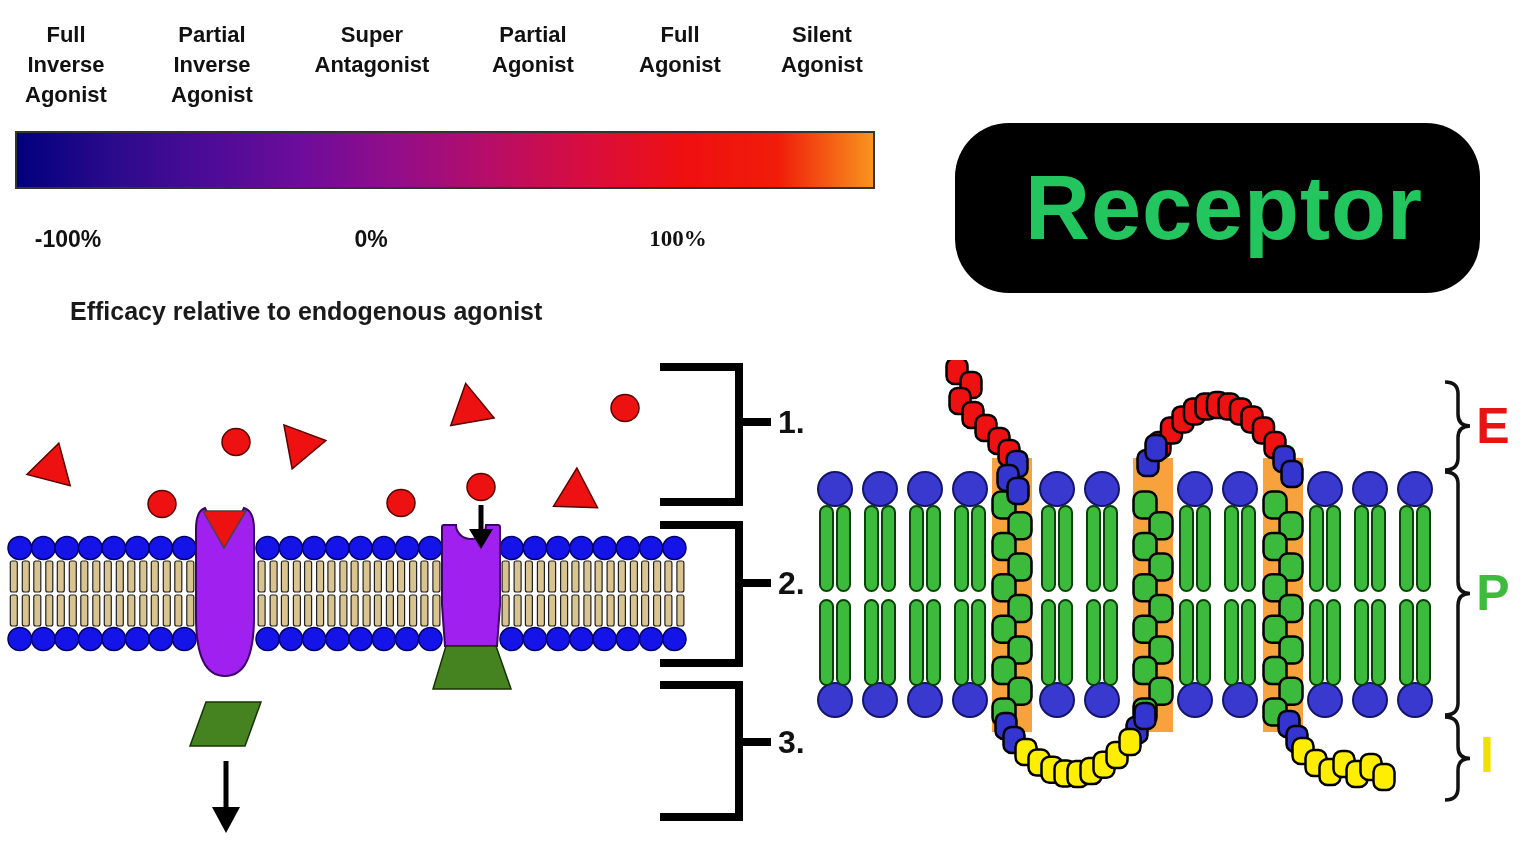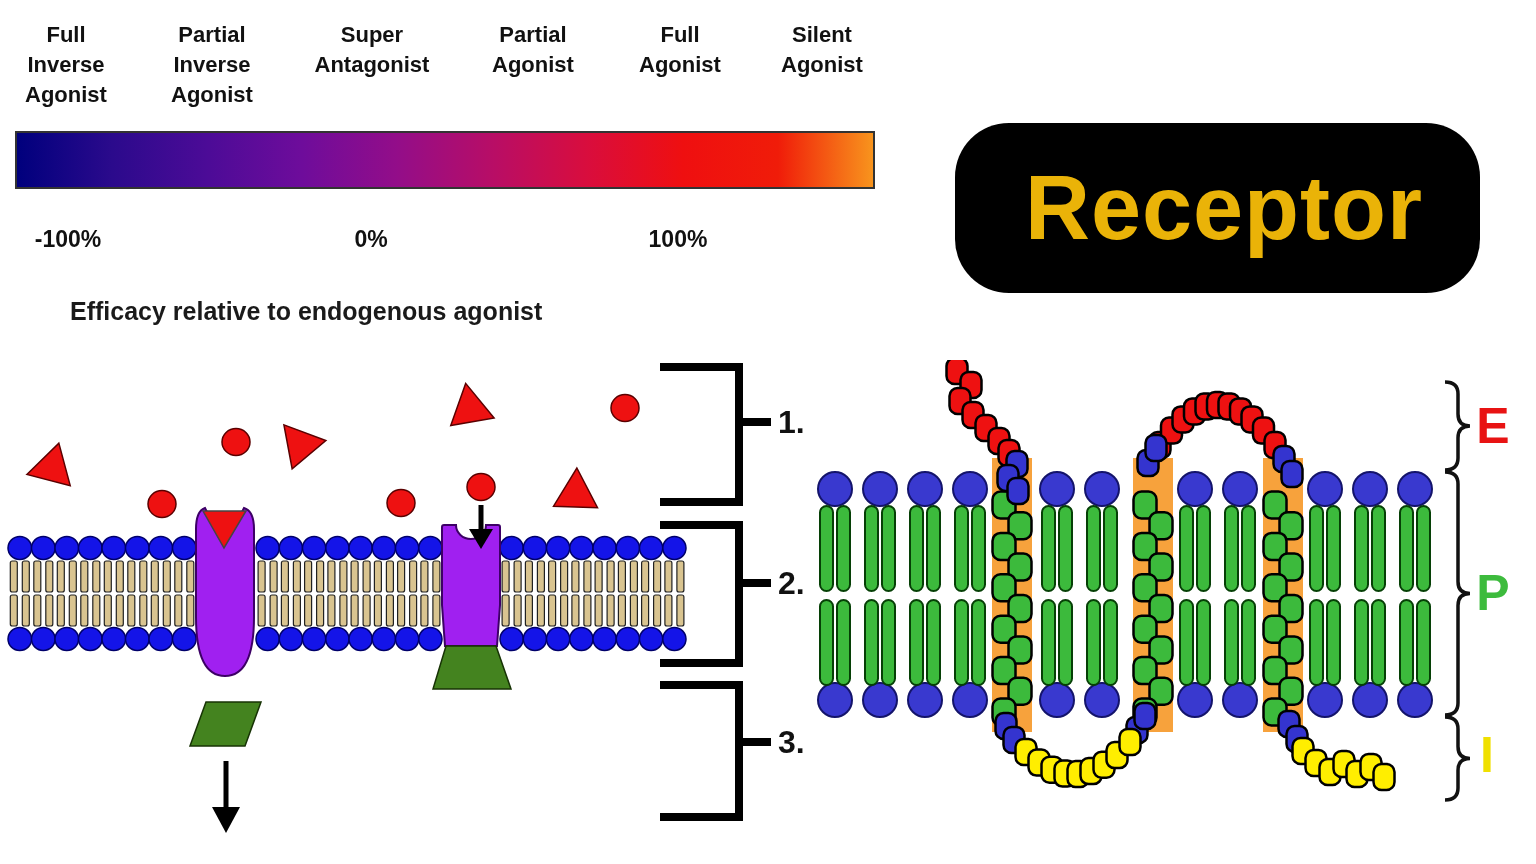--- a/index.html
+++ b/index.html
@@ -35,26 +35,26 @@
 Agonist</div>
   <div class="spec-label" id="sl4" style="left: 590px;">Full
 Agonist</div>
   <div class="spec-label" id="sl5" style="left: 732px;">Silent
 Agonist</div>
 
   <div id="gradient-bar" style="background: linear-gradient(90deg, rgb(0, 0, 125) 0%, rgb(43, 10, 140) 11.1%, rgb(76, 11, 151) 22.2%, rgb(110, 12, 155) 33.3%, rgb(147, 13, 137) 44.4%, rgb(184, 13, 102) 55.6%, rgb(217, 13, 61) 66.7%, rgb(239, 15, 16) 77.8%, rgb(240, 28, 9) 88.9%, rgb(248, 148, 29) 100%);"></div>
 
   <div class="tick-label" id="tk0" style="left: -2px;">-100%</div>
   <div class="tick-label" id="tk1" style="left: 301px;">0%</div>
-  <div class="tick-label" id="tk2" style="left: 608px;">100%</div>
+  <div class="tick-label" id="tk2" style="left: 608px; font-family: Liberation Serif, serif;">100%</div>
 
   <div id="caption">Efficacy relative to endogenous agonist</div>
 
   <div id="receptor-pill" style="background: rgb(0, 0, 0);">
-    <span style="color: #eab308; margin-left: 13px;">Receptor</span>
+    <span style="color: #22c55e; margin-left: 13px;">Receptor</span>
   </div>
 
   <svg id="svg-left" style="left:0;top:355px;" width="820" height="509" viewBox="0 0 820 509">
 
     <g id="left-membrane">
         <ellipse cx="19.8" cy="193" rx="11.8" ry="11.5" fill="#1414e8" stroke="#00006a" stroke-width="1.5"></ellipse>
         <ellipse cx="19.8" cy="284" rx="11.8" ry="11.5" fill="#1414e8" stroke="#00006a" stroke-width="1.5"></ellipse>
         <rect x="10.3" y="206" width="7" height="31" rx="2" fill="#d9c490" stroke="#222" stroke-width="1.2"></rect>
         <rect x="22.3" y="206" width="7" height="31" rx="2" fill="#d9c490" stroke="#222" stroke-width="1.2"></rect>
         <rect x="10.3" y="240" width="7" height="31" rx="2" fill="#d9c490" stroke="#222" stroke-width="1.2"></rect>

